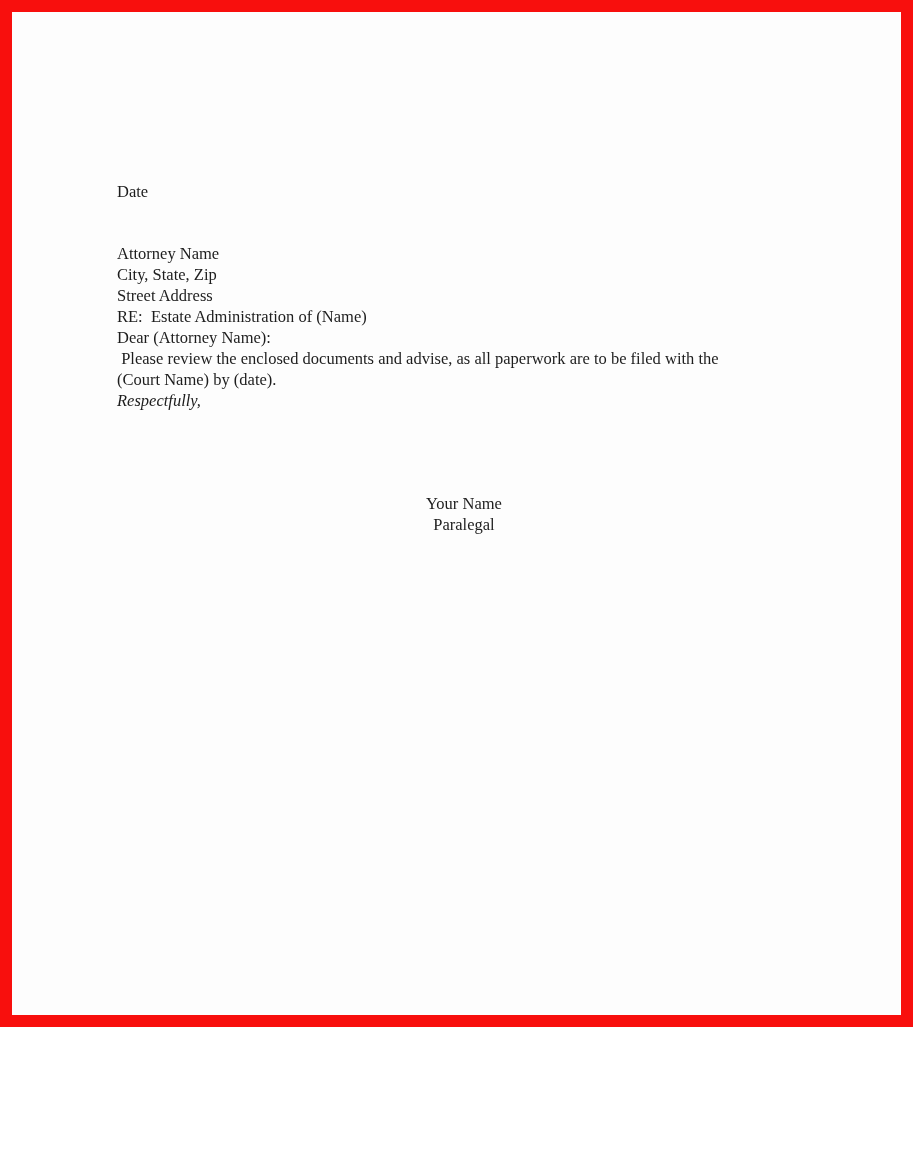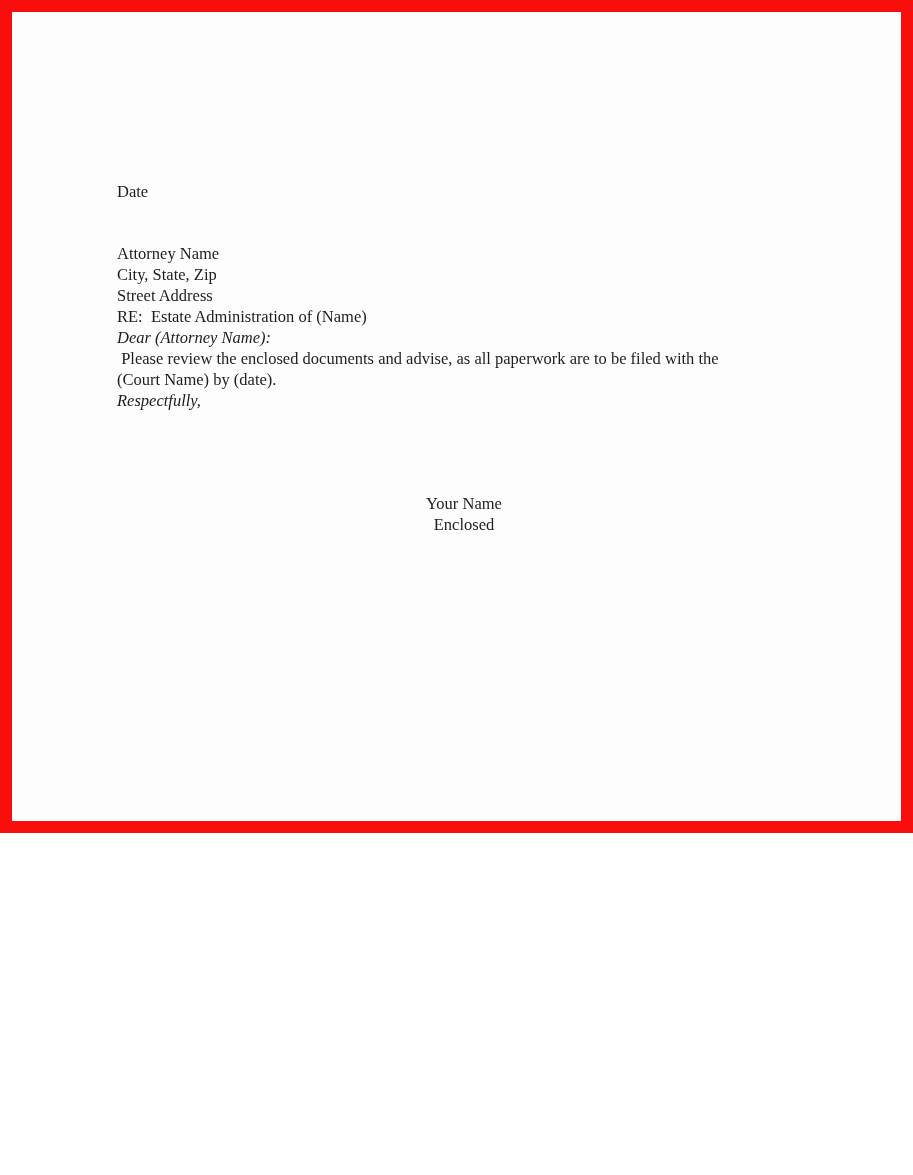--- a/index.html
+++ b/index.html
@@ -8,37 +8,37 @@
     background: #ffffff;
   }
   body {
     width: 913px;
     height: 1175px;
     overflow: hidden;
   }
   .page {
     box-sizing: border-box;
     width: 913px;
-    height: 833px;
+    height: 1027px;
     border: 12px solid var(--border-red, #f80f0d);
     background: var(--page-background, #fdfdfd);
     font-family: "Liberation Serif", "DejaVu Serif", serif;
     font-size: 16.5px;
     line-height: 21px;
     color: var(--text, #1d1d1d);
   }
   .content {
     padding: 169px 90px 0 105px;
   }
   .content p {
     margin: 0;
   }
   .address-block   { margin-top: 41px; }
   .subject         { margin-top: 20px; white-space: pre-wrap; }
-  .salutation      { margin-top: 40px; font-style: italic; }
+  .salutation      { margin-top: 40px; }
   .body-para       { margin-top: 20px; white-space: pre-line; }
   .closing         { margin-top: 40px; font-style: italic; }
   .signature-block { margin-top: 82px; text-align: center; }
 </style>
 </head>
 <body>
 
 <div class="page">
   <div class="content">
 
@@ -55,17 +55,17 @@
     <p class="salutation">Dear (Attorney Name):</p>
 
 
     <p class="body-para">&nbsp;Please review the enclosed documents and advise, as all paperwork are to be filed with the
 (Court Name) by (date).</p>
 
     <p class="closing">Respectfully,</p>
 
     <div class="signature-block">
       <p>Your Name</p>
-      <p>Enclosed</p>
+      <p>Paralegal</p>
     </div>
 
   </div>
 </div>
 
 </body></html>

